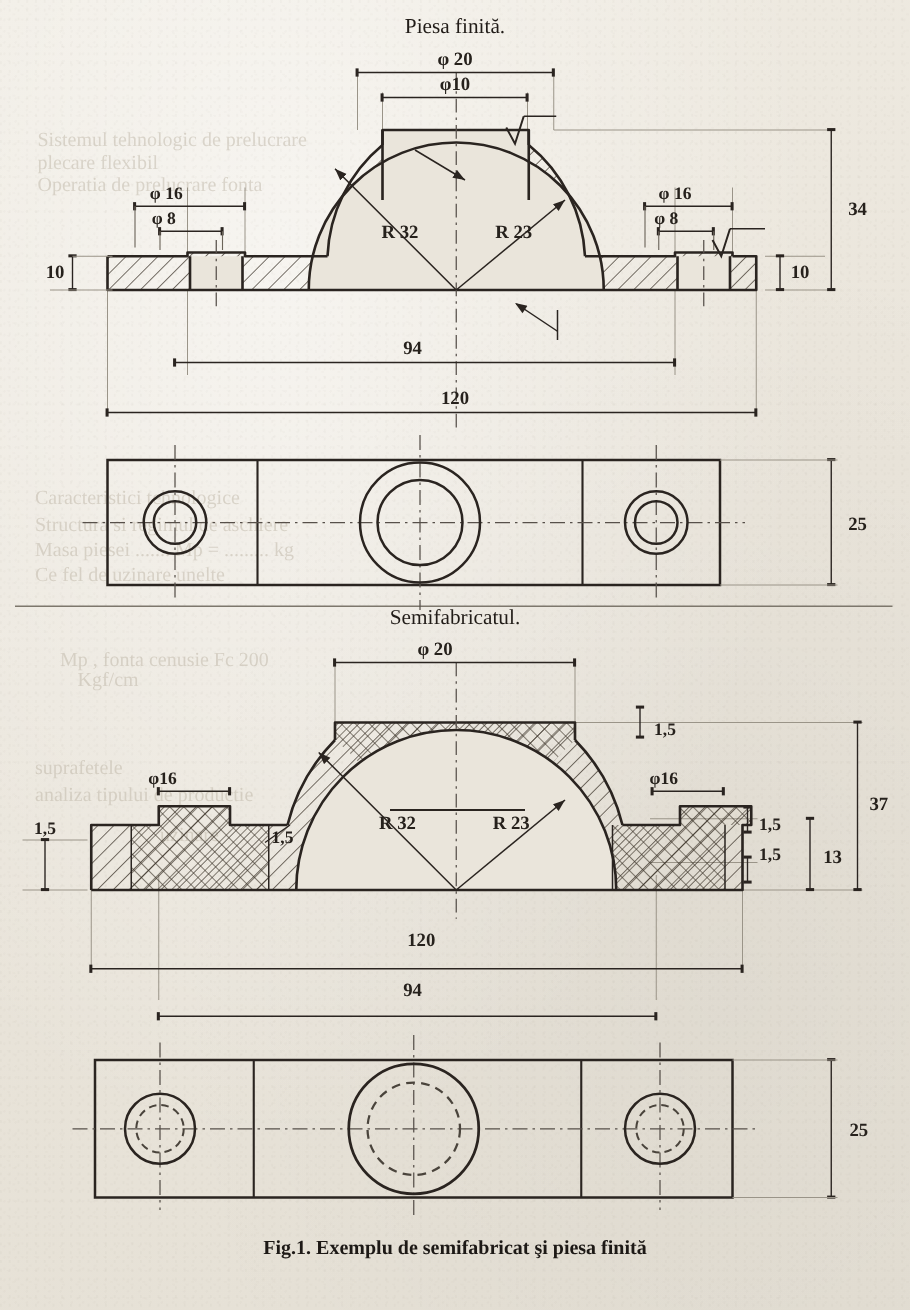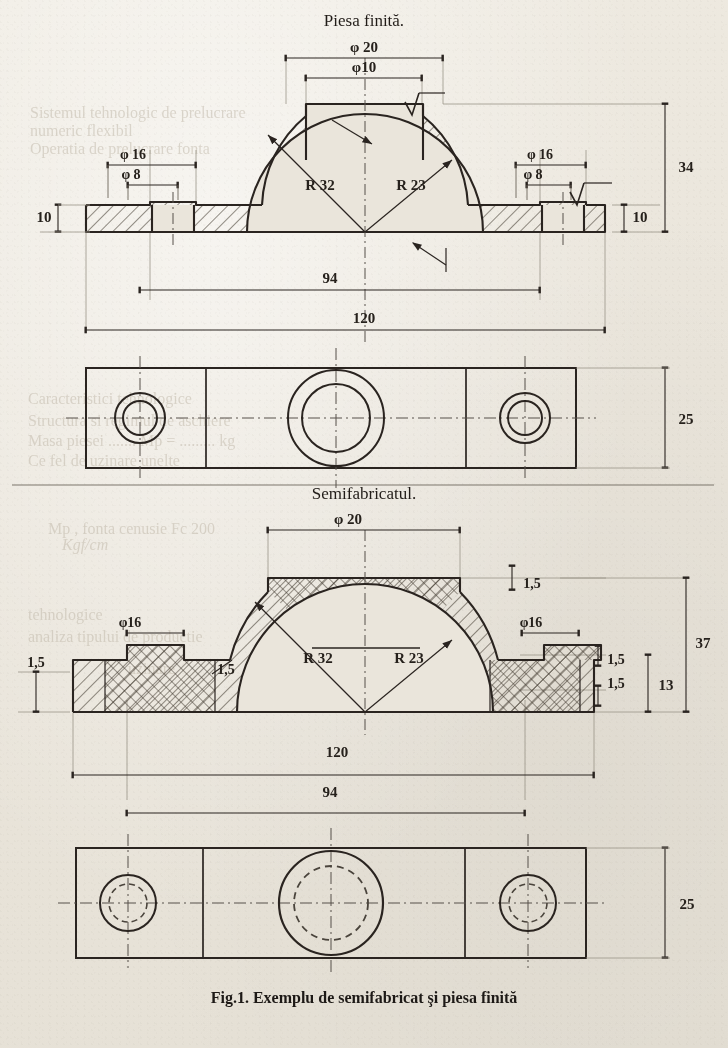--- a/index.html
+++ b/index.html
@@ -31,29 +31,29 @@
 </style>
 </head>
 <body>
 
 <div id="page">
   <div id="grain"></div>
   <div id="frame"></div>
 
   <div id="bleed">
     <div class="bleed-line" style="left:30px;top:104px;">Sistemul tehnologic de prelucrare</div>
-    <div class="bleed-line" style="left:30px;top:122px;">numeric flexibil</div>
+    <div class="bleed-line" style="left:30px;top:122px;">plecare flexibil</div>
     <div class="bleed-line" style="left:30px;top:140px;">Operatia de prelucrare fonta</div>
     <div class="bleed-line" style="left:28px;top:390px;">Caracteristici tehnologice</div>
     <div class="bleed-line" style="left:28px;top:412px;">Structura si regimul de aschiere</div>
     <div class="bleed-line" style="left:28px;top:432px;">Masa piesei ....... Mp = ......... kg</div>
     <div class="bleed-line" style="left:28px;top:452px;">Ce fel de uzinare unelte</div>
     <div class="bleed-line" style="left:48px;top:520px;">Mp , fonta cenusie Fc 200</div>
-    <div class="bleed-line" style="left:62px;top:536px;font-style:italic;">Kgf/cm</div>
-    <div class="bleed-line" style="left:28px;top:606px;">tehnologice</div>
+    <div class="bleed-line" style="left:62px;top:536px;">Kgf/cm</div>
+    <div class="bleed-line" style="left:28px;top:606px;">suprafetele</div>
     <div class="bleed-line" style="left:28px;top:628px;">analiza tipului de productie</div>
     <div class="bleed-line" style="left:128px;top:660px;">uzinare</div>
   </div>
 
   <svg width="728" height="1048" viewBox="0 0 728 1048">
     <defs>
       <pattern id="hatchR" width="9" height="9" patternTransform="rotate(45)" patternUnits="userSpaceOnUse">
         <line x1="0" y1="0" x2="0" y2="9" stroke="#3a3228" stroke-width="1.1"></line>
       </pattern>
       <pattern id="hatchL" width="9" height="9" patternTransform="rotate(-45)" patternUnits="userSpaceOnUse">

